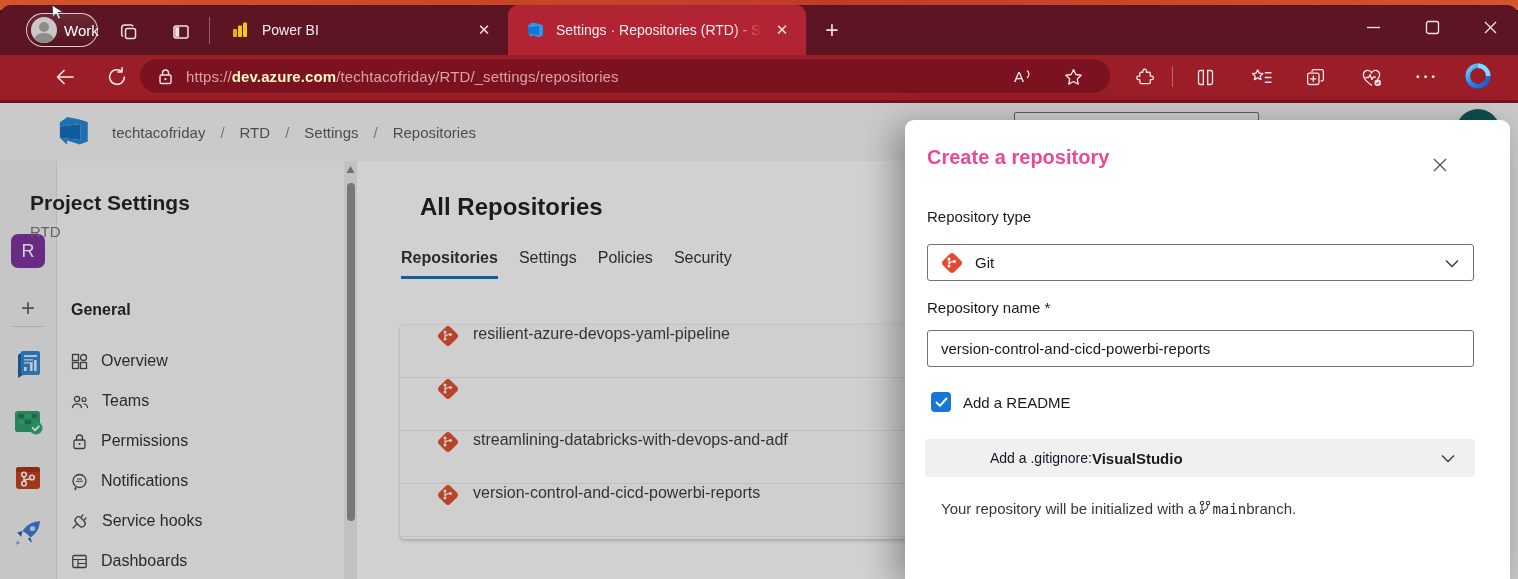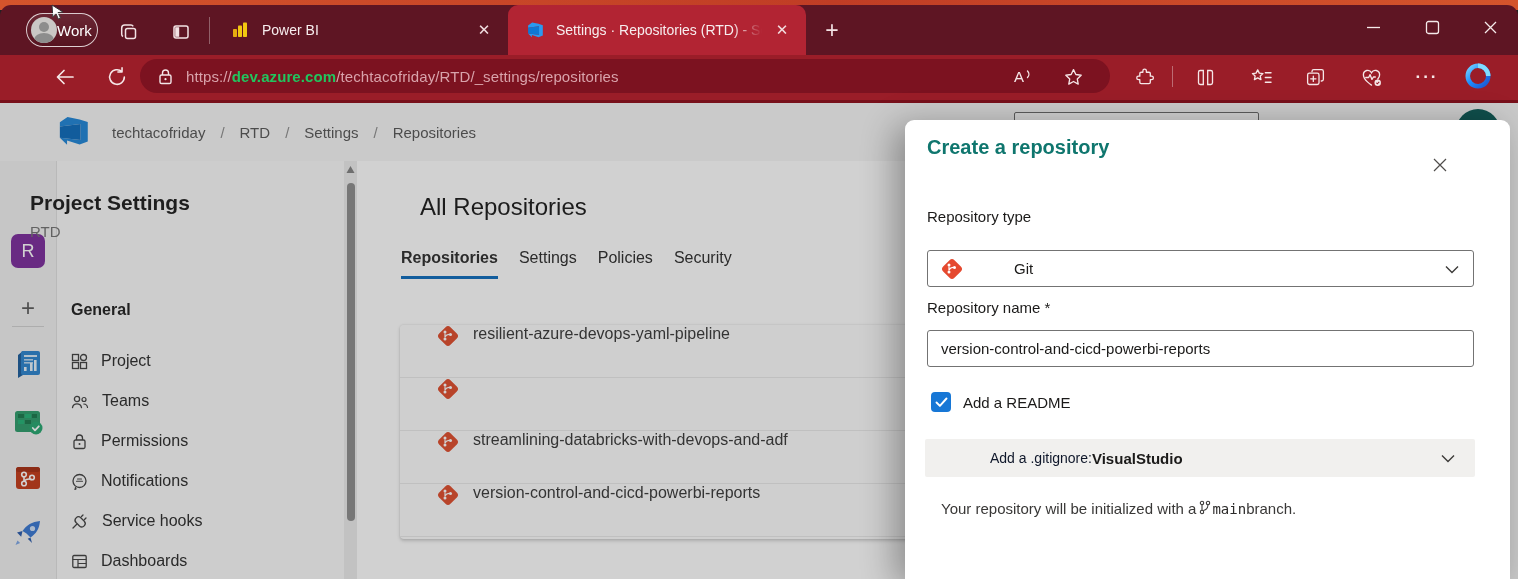--- a/index.html
+++ b/index.html
@@ -10,40 +10,40 @@
     -webkit-font-smoothing:antialiased;
   }
   .abs { position:absolute; }
 
   
   .top-edge { left:0; top:0; width:1518px; height:10px;
     background:linear-gradient(90deg,#d4542c,#c03d25 55%,#d4542c); }
   .titlebar { left:0; top:5px; width:1518px; height:50px; background:#5e1523;
     border-radius:11px 11px 0 0; }
   .profile-pill { left:26px; top:13px; width:72px; height:34px; border:1.5px solid rgba(255,255,255,.78);
-    border-radius:17px; display:flex; align-items:center; padding-left:4px; cursor:pointer;
+    border-radius:17px; display:flex; align-items:center; gap:7px; padding-left:4px; cursor:pointer;
     background:linear-gradient(180deg,rgba(255,255,255,.08),rgba(0,0,0,.08)); }
   .avatar-sm { width:26px; height:26px; border-radius:50%; background:#cac8c6; position:relative; overflow:hidden; flex:0 0 auto;}
   .avatar-sm:before { content:""; position:absolute; left:8px; top:5px; width:10px; height:10px; border-radius:50%; background:#8d8d8d; }
   .avatar-sm:after  { content:""; position:absolute; left:3px; top:16px; width:20px; height:14px; border-radius:50%; background:#8d8d8d; }
   .profile-label { color:#fff; font-size:15px; }
   .chrome-btn { display:flex; align-items:center; justify-content:center; color:#f3e2e4; cursor:pointer; }
   .tab { top:5px; height:50px; display:flex; align-items:center; cursor:pointer; }
   .tab-title { color:#f7edee; font-size:14px; white-space:nowrap; overflow:hidden; }
   .tab-active { background:#b22433; border-radius:10px 10px 0 0; }
   .tab-close { width:24px; height:24px; border-radius:5px; display:flex; align-items:center; justify-content:center;
     color:#f3dfe1; font-size:15px; cursor:pointer; }
   .win-btn { top:8px; width:46px; height:38px; display:flex; align-items:center; justify-content:center; color:#f5eaea; cursor:pointer; }
 
   .toolbar { left:0; top:55px; width:1518px; height:48px; background:#9a1d28; border-bottom:3px solid #78101b; }
   .tool-ic { top:62px; width:30px; height:30px; display:flex; align-items:center; justify-content:center; color:#f6e7e8; cursor:pointer; border-radius:6px; }
   .url-pill { left:140px; top:59px; width:970px; height:34px; background:#7c1220; border-radius:17px;
     display:flex; align-items:center; padding-left:18px; cursor:text; }
   .url-text { margin-left:13px; font-size:15px; letter-spacing:.1px; white-space:nowrap; }
-  .url-dim { color:#d9a3ab; } .url-domain { color:#22c55e; font-weight:bold; }
+  .url-dim { color:#d9a3ab; } .url-domain { color:#fef9c3; font-weight:bold; }
 
   
   .page { left:0; top:103px; width:1518px; height:476px; background:#ffffff; }
   .crumb-bar { left:0; top:0; width:1518px; height:58px; background:#f7f7f7; }
   .crumb-row { left:112px; top:0; height:58px; display:flex; align-items:center; gap:15px; }
   .crumb-item { color:#595959; font-size:15px; cursor:pointer; }
   .crumb-sep { color:#8f8f8f; font-size:15px; }
   .search-box { left:1014px; top:9px; width:245px; height:40px; border:1.5px solid #6b6b6b; border-radius:2px; background:#fdfdfd; cursor:text; }
   .user-avatar { left:1456px; top:6px; width:44px; height:44px; border-radius:50%; background:#0d5c58; cursor:pointer; }
 
@@ -57,41 +57,41 @@
   .nav-sub { left:30px; top:120px; font-size:15px; color:#747474; }
   .nav-section { left:71px; top:198px; font-size:16px; font-weight:bold; color:#222; }
   .nav-item { left:56px; width:220px; height:40px; display:flex; align-items:center; gap:13px; padding-left:15px; cursor:pointer; border-radius:3px; }
   .nav-item svg { flex:0 0 auto; color:#434343; }
   .nav-label { font-size:16px; color:#2e2e2e; }
 
   .sbar-track { left:344px; top:58px; width:13px; height:418px; background:#ededed; }
   .sbar-up { left:346px; top:62px; width:9px; height:10px; cursor:pointer; }
   .sbar-thumb { left:346.5px; top:80px; width:8px; height:338px; border-radius:4px; background:#8f8f8f; cursor:grab; }
 
-  .content-title { left:420px; top:90px; font-size:24px; font-weight:normal; color:#1c1c1c; }
+  .content-title { left:420px; top:90px; font-size:24px; font-weight:bold; color:#1c1c1c; }
   .ctabs { left:401px; top:146px; display:flex; gap:21px; align-items:flex-end; }
   .ctab { font-size:16px; color:#2f2f2f; padding-bottom:9px; cursor:pointer; border-bottom:3px solid transparent; }
   .ctab.on { font-weight:bold; border-bottom-color:#106ebe; }
 
   .repo-card { left:400px; top:222px; width:520px; height:214px; background:#fdfdfd;
     border-radius:4px; box-shadow:0 1.6px 3.6px rgba(0,0,0,.18), 0 0 2px rgba(0,0,0,.1); overflow:hidden; }
   .repo-row { height:53px; display:flex; align-items:flex-start; padding-left:37px; gap:15px; border-bottom:1px solid #eaeaea; cursor:pointer; background:#fdfdfd; }
   .repo-name { font-size:16px; color:#3a3a3a; }
 
   .git-diamond { width:21px; height:21px; position:relative; flex:0 0 auto; }
   .git-diamond i { position:absolute; left:2.5px; top:2.5px; width:16px; height:16px; background:#e04e2e; border-radius:3.5px; transform:rotate(45deg); display:block; }
   .git-diamond svg { position:absolute; left:3px; top:3px; }
 
   .dim { left:0; top:103px; width:1518px; height:476px; background:rgba(28,28,28,.205); }
 
   
   .panel { left:905px; top:120px; width:605px; height:459px; background:#ffffff;
     border-radius:9px 9px 0 0; box-shadow:-10px 6px 34px rgba(0,0,0,.33); }
   .right-strip { left:1510px; top:103px; width:8px; height:476px; background:#c9c9c9; }
-  .dlg-title { left:22px; top:16px; font-size:20px; font-weight:bold; color:#0f766e; }
+  .dlg-title { left:22px; top:26px; font-size:20px; font-weight:bold; color:#ec4899; }
   .dlg-close { left:520px; top:30px; width:30px; height:30px; display:flex; align-items:center; justify-content:center; color:#4f4d4b; cursor:pointer; }
   .fld-label { left:22px; font-size:15px; color:#1b1a19; }
   .fld-box { left:22px; width:547px; height:37px; border:1px solid #737373; border-radius:3px; background:#fff;
     display:flex; align-items:center; }
   .chev { position:absolute; right:14px; top:50%; margin-top:-4px; color:#3c3b39; }
   .check-box { left:26px; top:272px; width:20px; height:20px; border-radius:4px; background:#1777d6; display:flex; align-items:center; justify-content:center; cursor:pointer; }
   .check-label { left:58px; top:274px; font-size:15px; color:#1b1a19; }
   .ignore-bar { left:20px; top:319px; width:550px; height:38px; background:#f1f0ee; border-radius:2px;
     display:flex; align-items:center; padding-left:44px; cursor:pointer; position:absolute; }
   .ignore-prefix { font-size:14px; color:#0f172a;margin-left:21px; }
@@ -338,21 +338,21 @@
     <div class="abs nav-sub">RTD</div>
     <div class="abs nav-section">General</div>
 
     <div class="abs nav-item" style="top:238px;">
       <svg width="17" height="17" viewBox="0 0 17 17">
         <rect x="1.5" y="1.5" width="6" height="6" fill="none" stroke="currentColor" stroke-width="1.3"></rect>
         <rect x="9.5" y="1.5" width="6" height="6" rx="3" fill="none" stroke="currentColor" stroke-width="1.3"></rect>
         <rect x="1.5" y="9.5" width="6" height="6" fill="none" stroke="currentColor" stroke-width="1.3"></rect>
         <rect x="9.5" y="9.5" width="6" height="6" fill="none" stroke="currentColor" stroke-width="1.3"></rect>
       </svg>
-      <span class="nav-label">Project</span>
+      <span class="nav-label">Overview</span>
     </div>
     <div class="abs nav-item" style="top:318px;">
       <svg width="17" height="17" viewBox="0 0 17 17">
         <rect x="3" y="7" width="11" height="8.5" rx="1.5" fill="none" stroke="currentColor" stroke-width="1.3"></rect>
         <path d="M5.5 7V5a3 3 0 0 1 6 0v2" fill="none" stroke="currentColor" stroke-width="1.3"></path>
         <circle cx="8.5" cy="11" r="1" fill="currentColor"></circle>
       </svg>
       <span class="nav-label">Permissions</span>
     </div>
     <div class="abs nav-item" style="top:278px;">
@@ -458,21 +458,21 @@
 
   <div class="abs panel">
     <div class="abs dlg-title">Create a repository</div>
     <div class="abs dlg-close">
       <svg width="16" height="16" viewBox="0 0 16 16">
           <path d="M2 2l12 12M14 2L2 14" stroke="currentColor" stroke-width="1.2"></path>
         </svg>
     </div>
 
     <div class="abs fld-label" style="top:88px;">Repository type</div>
-    <div class="abs fld-box" style="top:130px;gap:39px;">
+    <div class="abs fld-box" style="top:124px;">
       <span class="git-diamond" style="margin-left:13px;">
           <i style="background:#e5492f;"></i>
         <svg width="15" height="15" viewBox="0 0 15 15">
             <circle cx="5" cy="4" r="1.5" fill="#fff"></circle>
             <circle cx="5" cy="11" r="1.5" fill="#fff"></circle>
             <circle cx="10.5" cy="6.5" r="1.5" fill="#fff"></circle>
             <path d="M5 5.5v4M5 9a5 5 0 0 1 5.5-2.5" fill="none" stroke="#fff" stroke-width="1.2"></path>
           </svg>
       </span>
       <span style="margin-left:13px;font-size:15px;color:#1b1a19;">Git</span>

